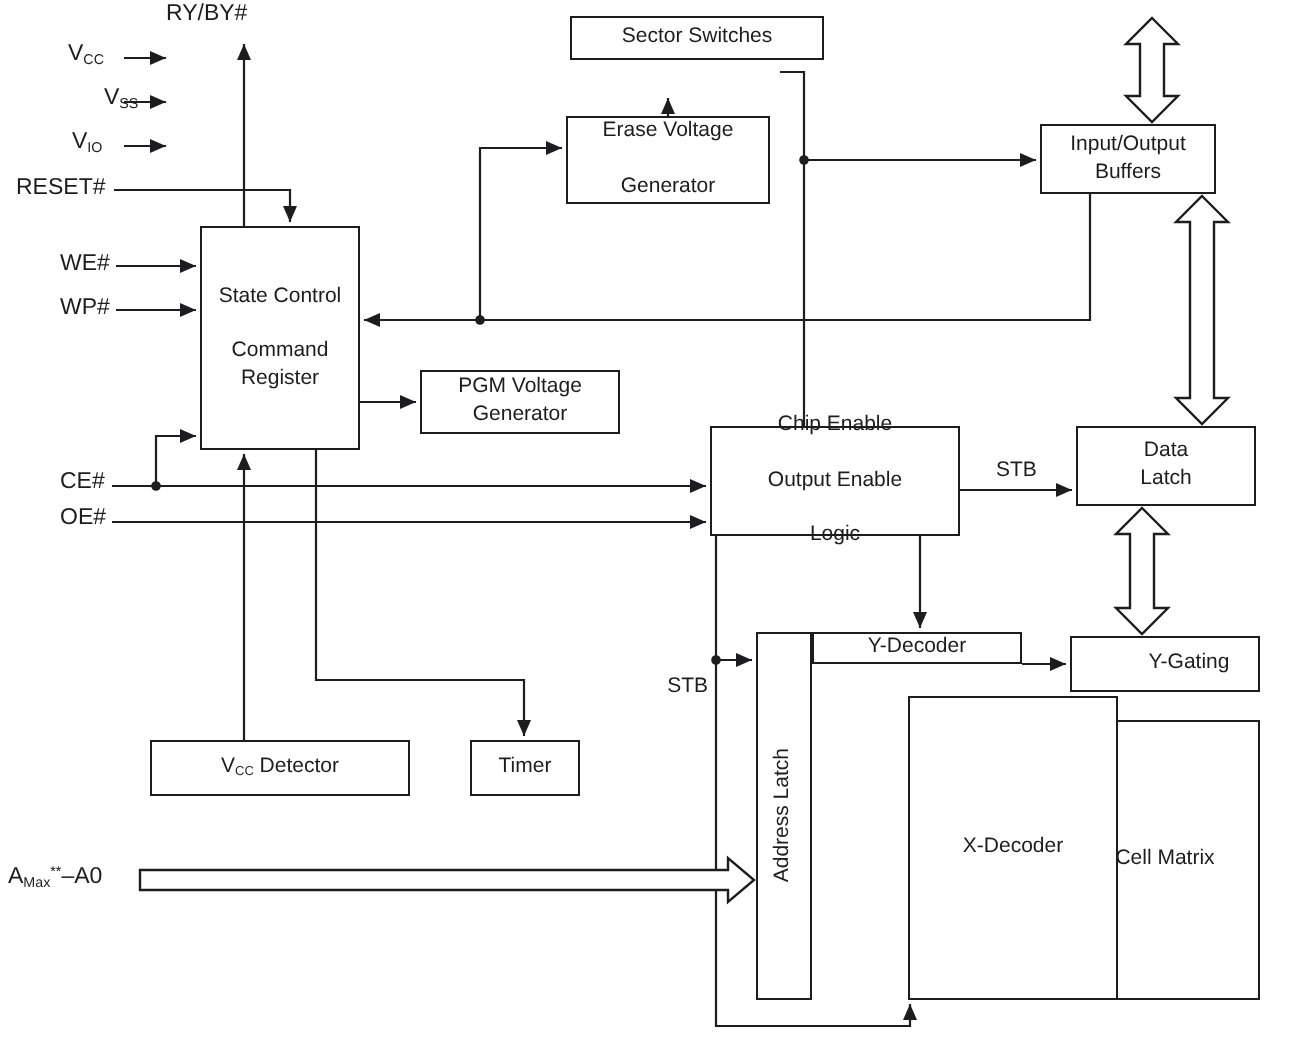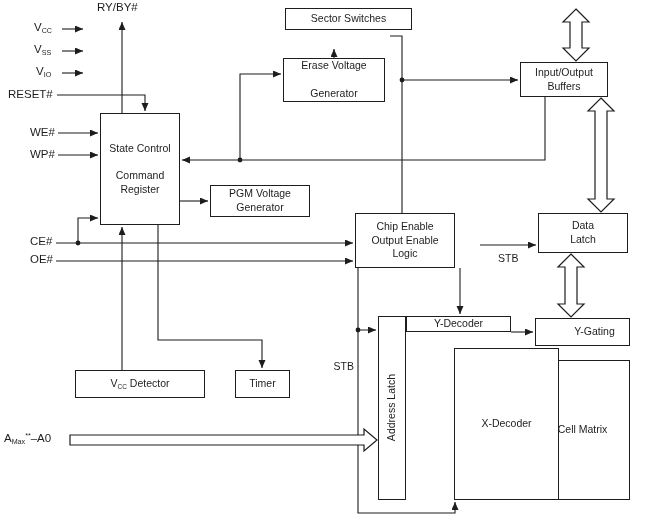--- a/index.html
+++ b/index.html
@@ -20,21 +20,21 @@
     display:flex;flex-direction:column;
     align-items:center;justify-content:center;
     text-align:center;
     font-size:10.5px;line-height:1.3;
   }
   .lbl{
     position:absolute;
     font-size:11.5px;
     white-space:nowrap;
   }
-  .anno{position:absolute;font-size:10.5px;white-space:nowrap;margin-top:23px;}
+  .anno{position:absolute;font-size:10.5px;white-space:nowrap;}
   sub{font-size:0.62em;vertical-align:-0.25em;}
   sup{font-size:0.62em;vertical-align:0.5em;}
   .vtext{
     writing-mode:vertical-rl;
     transform:rotate(180deg);
     font-size:10.5px;
     white-space:nowrap;
   }
   .gap14{height:14px;}
 </style>
@@ -126,21 +126,21 @@
   <div class="box" style="left:283px;top:58px;width:102px;height:44px;justify-content:space-between;">
     <div>Erase Voltage</div>
     <div>Generator</div>
   </div>
 
   <div class="box" style="left:210px;top:185px;width:100px;height:32px;">
     <div>PGM Voltage</div>
     <div>Generator</div>
   </div>
 
-  <div class="box" style="left:355px;top:213px;width:100px;height:55px;">
+  <div class="box" style="left:355px;top:213px;width:125px;height:55px;gap:14px;">
     <div>Chip Enable</div>
     <div>Output Enable</div>
     <div>Logic</div>
   </div>
 
   <div class="box" style="left:520px;top:62px;width:88px;height:35px;">
     <div>Input/Output</div>
     <div>Buffers</div>
   </div>
 
@@ -171,26 +171,26 @@
 
   <div class="box" style="left:75px;top:370px;width:130px;height:28px;">
     <div><span>V</span><sub>CC</sub><span> Detector</span></div>
   </div>
 
   <div class="box" style="left:235px;top:370px;width:55px;height:28px;">
     <div>Timer</div>
   </div>
 
   <div class="lbl" style="left:34px;top:21px;"><span>V</span><sub>CC</sub></div>
-  <div class="lbl" style="left:34px;top:43px;"><span>V</span><sub>SS</sub></div>
+  <div class="lbl" style="left:52px;top:43px;"><span>V</span><sub>SS</sub></div>
   <div class="lbl" style="left:36px;top:65px;"><span>V</span><sub>IO</sub></div>
   <div class="lbl" style="left:8px;top:88px;">RESET#</div>
   <div class="lbl" style="left:30px;top:126px;">WE#</div>
   <div class="lbl" style="left:30px;top:148px;">WP#</div>
   <div class="lbl" style="left:30px;top:235px;">CE#</div>
   <div class="lbl" style="left:30px;top:253px;">OE#</div>
-  <div class="lbl" style="left:97px;top:1px;">RY/BY#</div>
+  <div class="lbl" style="left:83px;top:1px;">RY/BY#</div>
   <div class="lbl" style="left:4px;top:432px;"><span>A</span><sub>Max</sub><sup>**</sup><span>–A0</span></div>
 
   <div class="anno" style="left:498px;top:229px;">STB</div>
   <div class="anno" style="left:322px;top:337px;width:32px;text-align:right;">STB</div>
 
 </div>
 
 </body></html>

